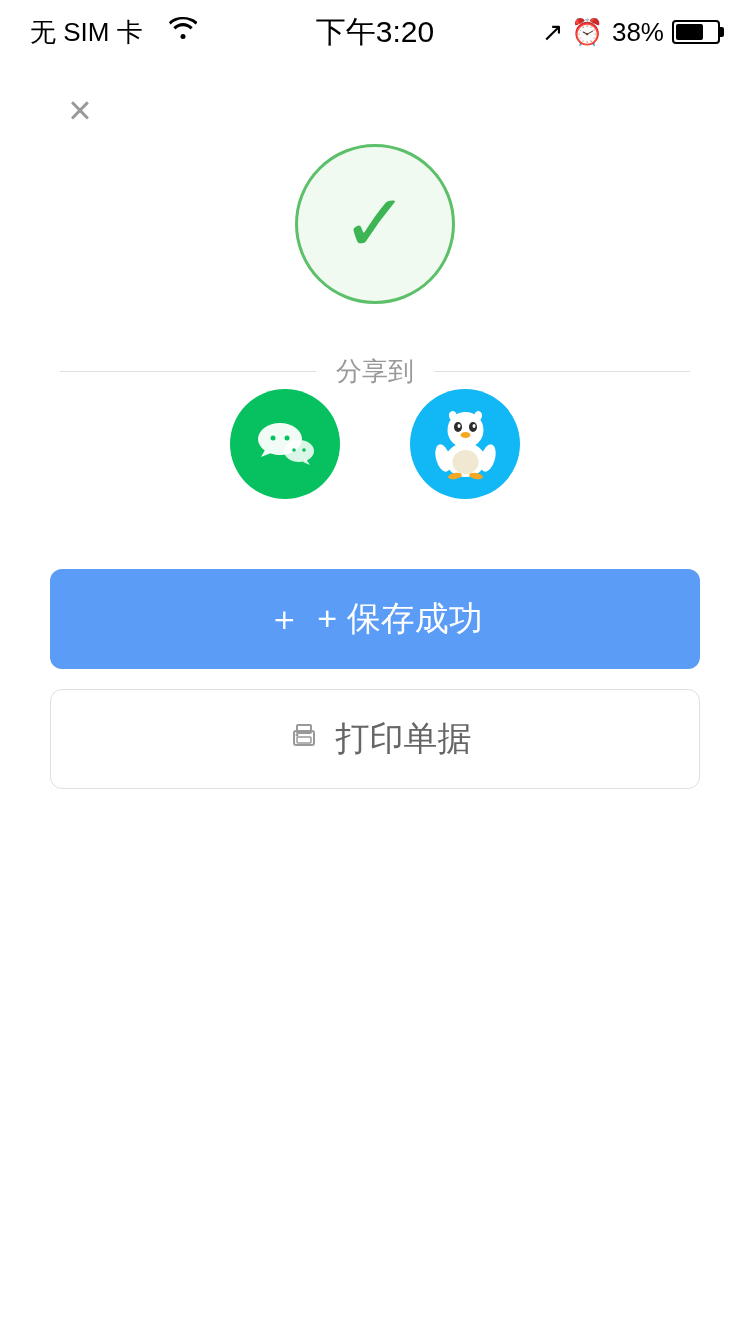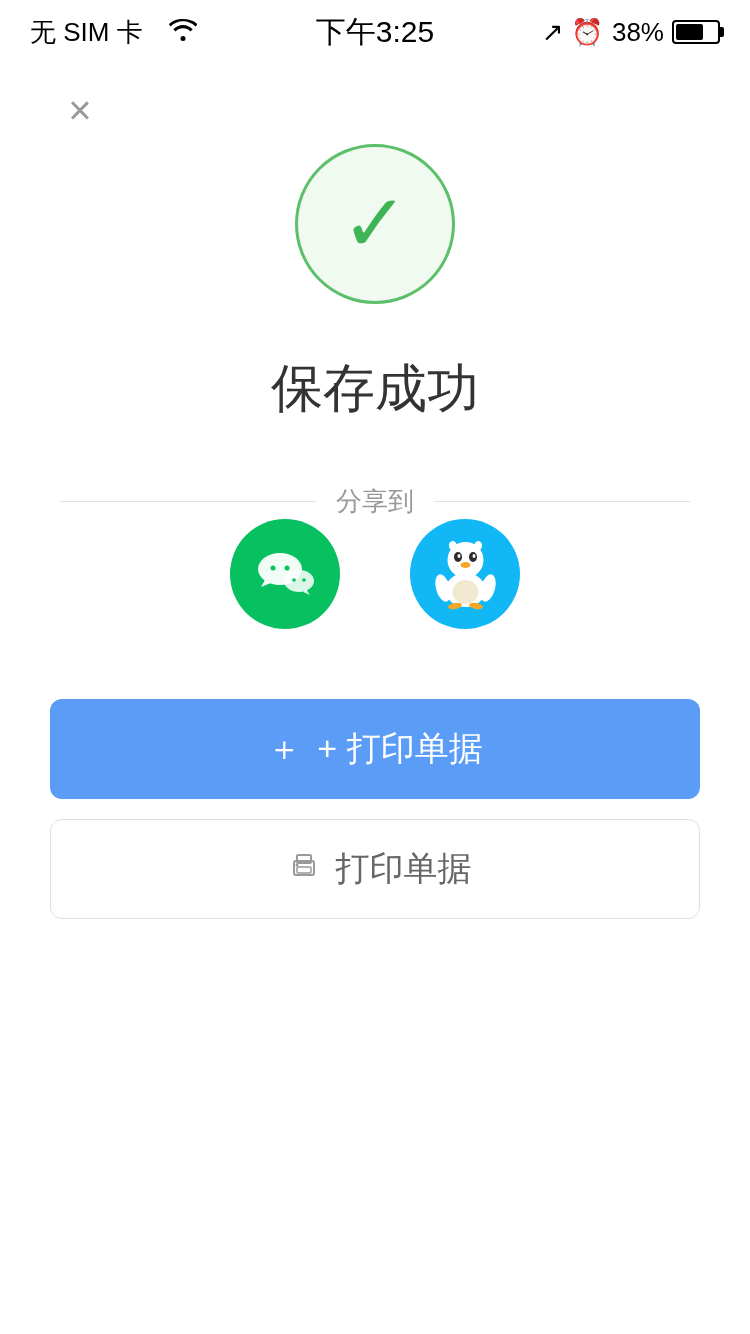--- a/index.html
+++ b/index.html
@@ -20,21 +20,20 @@
       height: 64px;
       display: flex;
       align-items: center;
       justify-content: space-between;
       padding: 0 30px;
       background: #fff;
     }
 
     .status-left {
       display: flex;
-      align-items: center;
       gap: 26px;
       font-size: 26px;
       color: #000;
       font-weight: 500;
     }
 
     .status-center {
       font-size: 30px;
       font-weight: 500;
       color: #000;
@@ -227,42 +226,41 @@
   <div class="status-left">
     <span>无 SIM 卡</span>
     <span>
       <svg width="28" height="22" viewBox="0 0 28 22" fill="none">
         <path d="M14 17a2.5 2.5 0 1 1 0 5 2.5 2.5 0 0 1 0-5z" fill="#000"></path>
         <path d="M6.5 12.5C8.5 10.5 11.1 9.3 14 9.3s5.5 1.2 7.5 3.2l2.2-2.2C21.1 7.7 17.7 6 14 6S6.9 7.7 4.3 10.3l2.2 2.2z" fill="#000"></path>
         <path d="M1.5 7.5C4.7 4.3 9.1 2.3 14 2.3s9.3 2 12.5 5.2l2.2-2.2C25 1.7 19.9 0 14 0S3 1.7 0 5.3l1.5 2.2z" fill="#000"></path>
       </svg>
     </span>
   </div>
-  <div class="status-center">下午3:25</div>
+  <div class="status-center">下午3:20</div>
   <div class="status-right">
     <span>↗</span>
     <span>⏰</span>
     <span>38%</span>
     <div class="battery-icon">
       <div class="battery-fill"></div>
     </div>
   </div>
 </div>
 
 <div class="close-btn">
   <span class="close-x">×</span>
 </div>
 
 <div class="main-content">
 
   <div class="success-circle">
     <span class="checkmark">✓</span>
   </div>
 
-  <div class="success-title">保存成功</div>
 
   <div class="divider-section">
     <div class="divider-line"></div>
     <span class="divider-label">分享到</span>
     <div class="divider-line"></div>
   </div>
 
   <div class="share-icons">
     <div class="share-icon-btn wechat-icon">
       <svg class="wechat-svg" viewBox="0 0 65 55" fill="none" xmlns="http://www.w3.org/2000/svg">
@@ -308,21 +306,21 @@
         <ellipse cx="20" cy="8" rx="4" ry="5" fill="white" transform="rotate(-15 20 8)"></ellipse>
         <ellipse cx="45" cy="8" rx="4" ry="5" fill="white" transform="rotate(15 45 8)"></ellipse>
       </svg>
     </div>
   </div>
 
   <div class="buttons-section">
 
     <button class="btn btn-primary">
       <span>＋</span>
-      <span>+ 打印单据</span>
+      <span>+ 保存成功</span>
     </button>
 
     <button class="btn btn-secondary">
       <span>
         <svg width="32" height="32" viewBox="0 0 32 32" fill="none">
           <rect x="6" y="12" width="20" height="14" rx="2" stroke="#999" stroke-width="2" fill="none"></rect>
           <rect x="9" y="6" width="14" height="8" rx="1" stroke="#999" stroke-width="2" fill="none"></rect>
           <rect x="9" y="18" width="14" height="6" rx="1" fill="white" stroke="#999" stroke-width="1.5"></rect>
           <circle cx="9" cy="16" r="1.5" fill="#999"></circle>
         </svg>

